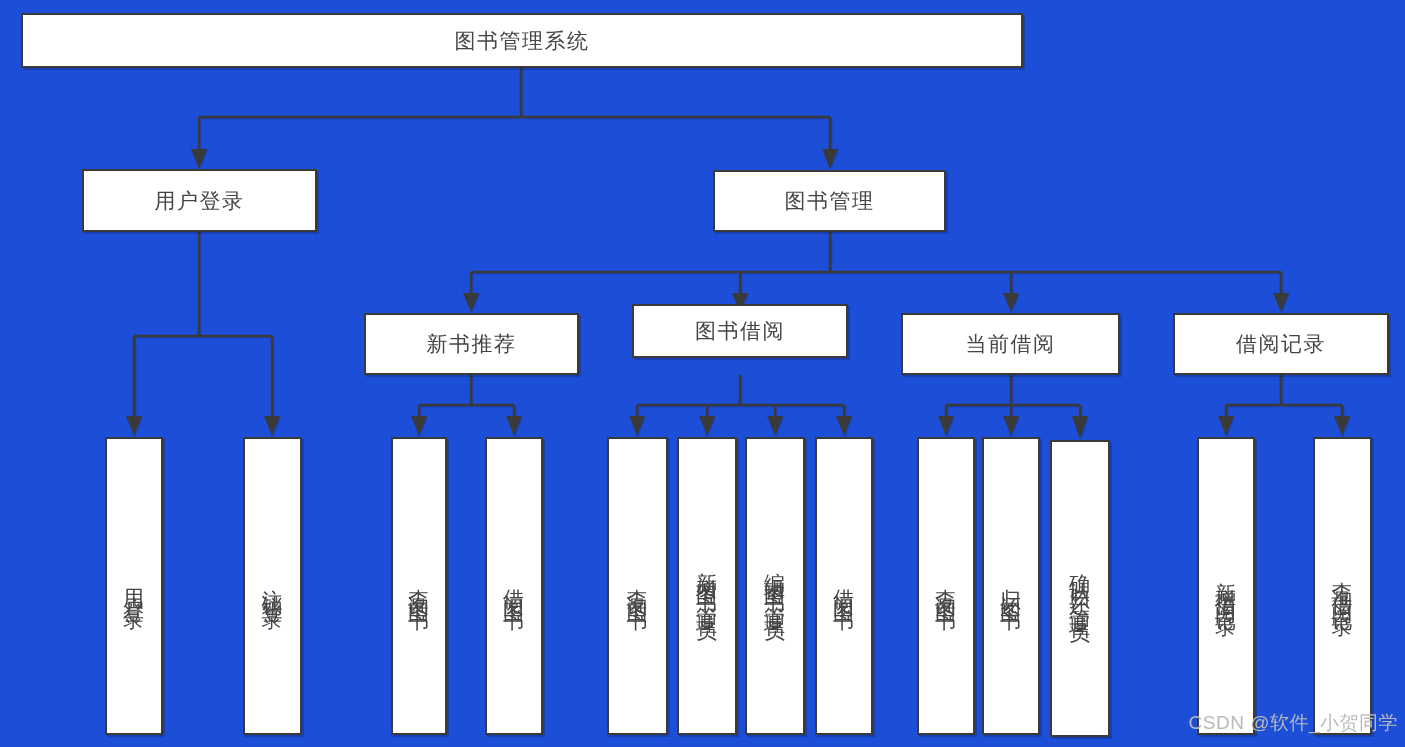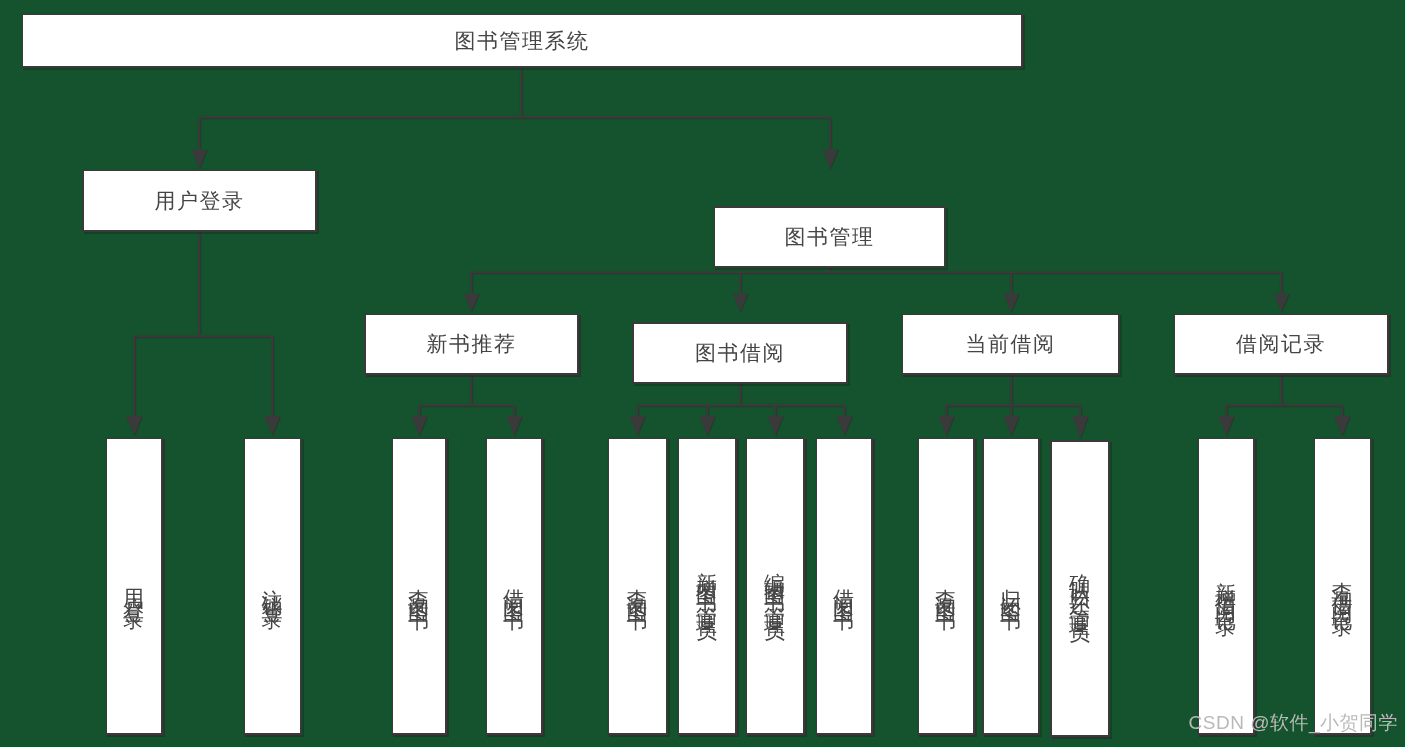--- a/index.html
+++ b/index.html
@@ -5,21 +5,21 @@
   html, body {
     margin: 0;
     padding: 0;
     background: #ffffff;
     font-family: "Liberation Sans", "DejaVu Sans", sans-serif;
   }
   .canvas {
     position: relative;
     width: 1405px;
     height: 747px;
-    background: #14532d;
+    background: #1d4ed8;
     overflow: hidden;
   }
   svg.connectors {
     position: absolute;
     left: 0; top: 0;
     width: 1405px; height: 747px;
     filter: drop-shadow(1.5px 1.5px 0 rgba(0,0,0,0.15));
   }
   .node {
     position: absolute;
@@ -100,28 +100,28 @@
     </g>
   </svg>
 
   <div class="node hnode" style="left:21px; top:13px; width:1002px; height:55px;">
     <span>图书管理系统</span>
   </div>
 
   <div class="node hnode" style="left:82px; top:169px; width:235px; height:63px;">
     <span>用户登录</span>
   </div>
-  <div class="node hnode" style="left:713px; top:170px; width:233px; height:62px;margin-top:36px;">
+  <div class="node hnode" style="left:713px; top:170px; width:233px; height:62px;">
     <span>图书管理</span>
   </div>
 
   <div class="node hnode" style="left:364px; top:313px; width:215px; height:62px;justify-content:center;">
     <span>新书推荐</span>
   </div>
-  <div class="node hnode" style="left:632px; top:322px; width:216px; height:62px;">
+  <div class="node hnode" style="left:632px; top:304px; width:216px; height:54px;">
     <span>图书借阅</span>
   </div>
   <div class="node hnode" style="left:901px; top:313px; width:219px; height:62px;">
     <span>当前借阅</span>
   </div>
   <div class="node hnode" style="left:1173px; top:313px; width:216px; height:62px;">
     <span>借阅记录</span>
   </div>
 
   <div class="node vnode" style="left:105px; top:437px; width:58px; height:298px;">

